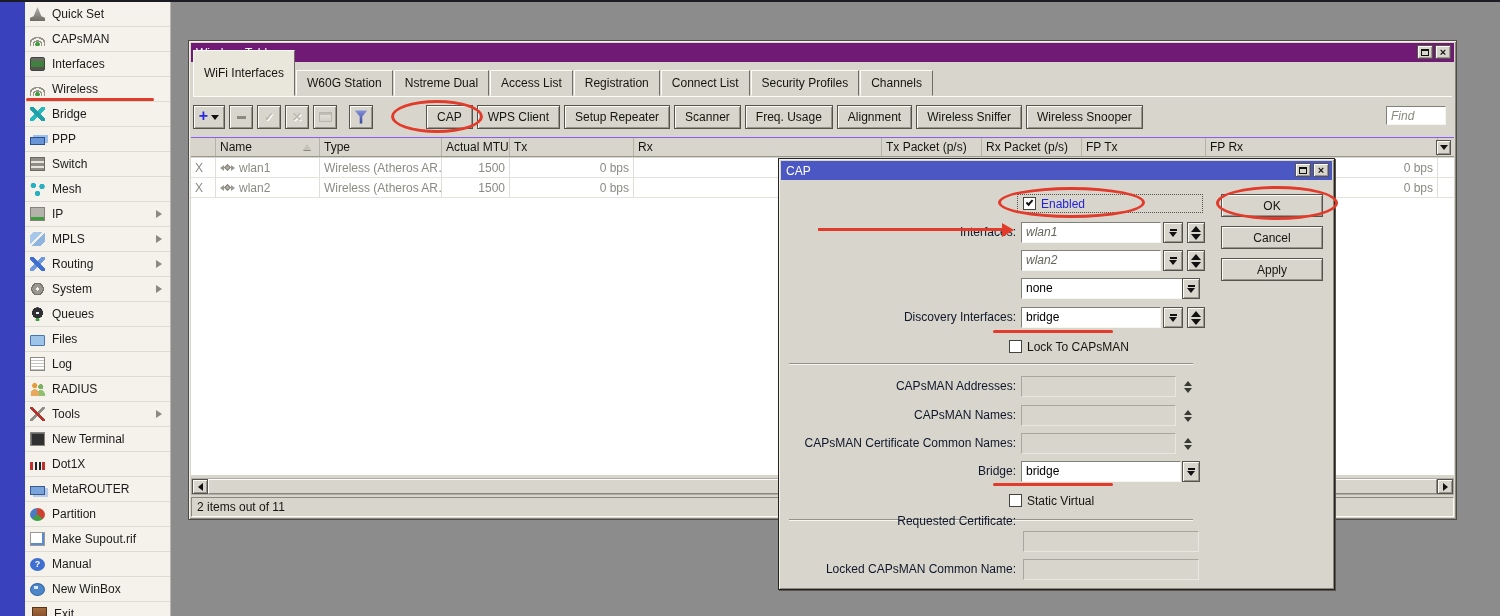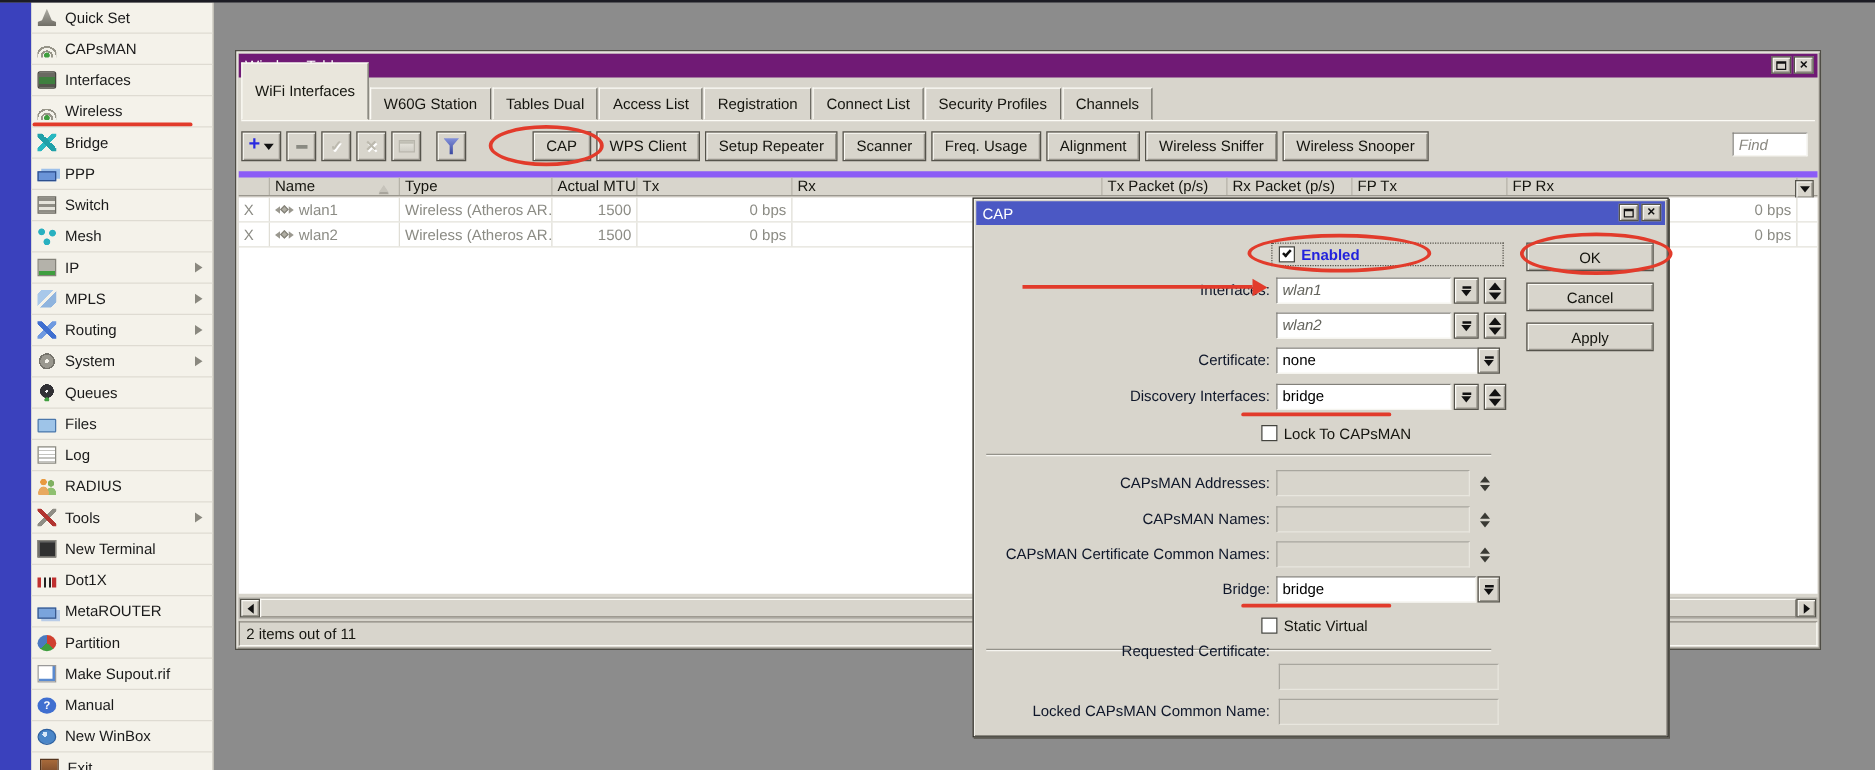--- a/index.html
+++ b/index.html
@@ -82,21 +82,21 @@
   .plus { color:#2a2ae0; font-size:16px; font-weight:bold; line-height:1; margin-top:-2px; }
   .caret { width:0; height:0; border-left:4px solid transparent; border-right:4px solid transparent; border-top:5px solid #111; margin-left:3px; }
   .minusbar { width:9px; height:3px; background:#8a8a82; }
   .dis { color:#bcb9ae; text-shadow:1px 1px 0 #fff; font-size:12px; font-weight:bold; }
   .cardico { width:13px; height:10px; border:1px solid #b8b6ac; background:linear-gradient(#e8e6de,#d0cec6); box-shadow:inset 0 2px 0 #c0beb4; }
   .funnel { width:13px; height:14px; background:linear-gradient(#8694dc,#36449c); clip-path:polygon(2% 4%,98% 4%,60% 46%,60% 96%,40% 96%,40% 46%); }
   .find { position:absolute; right:6px; top:3px; width:60px; height:19px; font-style:italic; color:#8a8880; padding:1px 4px; font-family:"Liberation Sans",sans-serif; font-size:12px; outline:none; }
   .find::placeholder { color:#8a8880; font-style:italic; }
 
   .thead { position:absolute; left:2px; top:96px; right:2px; height:20px; background:#d8d5cc; display:flex;
-           border-top:5px solid #8b5cf6; border-bottom:1px solid #9a978e; }
+           border-top:1px solid #8b5cf6; border-bottom:1px solid #9a978e; }
   .hc { display:flex; align-items:center; padding-left:4px; border-left:1px solid #b5b2a8; color:#15150f; position:relative; overflow:hidden; white-space:nowrap; }
   .hc:first-child { border-left:none; }
   .sortasc { position:absolute; right:8px; top:6px; width:0; height:0; border-left:4px solid transparent; border-right:4px solid transparent; border-bottom:6px solid #c6c3ba; filter:drop-shadow(0 1px 0 #8a877e); }
   .colsel { position:absolute; right:3px; top:2px; width:15px; height:15px; display:flex; align-items:center; justify-content:center; }
   .colsel .dn { width:0; height:0; border-left:4px solid transparent; border-right:4px solid transparent; border-top:5px solid #111; }
 
   .tbody { position:absolute; left:2px; top:117px; right:2px; bottom:44px; background:#fff; overflow:hidden; }
   .trow { height:20px; display:flex; border-bottom:1px solid #e4e2da; color:#8b8b84; }
   .tc { display:flex; align-items:center; padding:0 4px; border-left:1px solid #e0ded6; overflow:hidden; white-space:nowrap; }
   .tc:first-child { border-left:none; }
@@ -269,21 +269,21 @@
         </span>
       <span class="tb-btn btnface">
           <span class="glyph-x">×</span>
         </span>
     </span>
   </div>
 
   <div class="tabs">
     <div class="tab active">WiFi Interfaces</div>
     <div class="tab">W60G Station</div>
-    <div class="tab">Tables Dual</div>
+    <div class="tab">Nstreme Dual</div>
     <div class="tab">Access List</div>
     <div class="tab">Registration</div>
     <div class="tab">Connect List</div>
     <div class="tab">Security Profiles</div>
     <div class="tab">Channels</div>
   </div>
 
   <div class="toolbar">
     <div class="tbtn btnface" style="width:32px">
         <span class="plus">+</span>
@@ -400,21 +400,21 @@
       <span class="tb-btn btnface">
           <span class="glyph-x">×</span>
         </span>
     </span>
   </div>
 
   <div class="focusrect" style="left:238px; top:35px; width:186px; height:19px;"></div>
   <span class="chk" style="left:244px; top:38px;">
       <span class="mark"></span>
     </span>
-  <span class="chklbl" style="left:262px; top:38px; color:#2222dd;font-weight:bold;">Enabled</span>
+  <span class="chklbl" style="left:262px; top:38px; color:#2222dd;">Enabled</span>
 
   <span class="lbl" style="top:63px;">Interfaces:</span>
   <div class="fld sunken" style="left:242px; top:63px; width:140px;"><span class="val-auto">wlan1</span></div>
   <div class="db btnface" style="left:384px; top:63px;">
       <span class="bar"></span>
       <span class="dn"></span>
     </div>
   <div class="ud btnface" style="left:408px; top:63px;">
       <span class="up"></span>
       <span class="dn"></span>
@@ -423,21 +423,20 @@
   <div class="fld sunken" style="left:242px; top:91px; width:140px;"><span class="val-auto">wlan2</span></div>
   <div class="db btnface" style="left:384px; top:91px;">
       <span class="bar"></span>
       <span class="dn"></span>
     </div>
   <div class="ud btnface" style="left:408px; top:91px;">
       <span class="up"></span>
       <span class="dn"></span>
     </div>
 
-  <span class="lbl" style="top:119px;">Certificate:</span>
   <div class="fld sunken" style="left:242px; top:119px; width:176px;"><span>none</span></div>
   <div class="db btnface" style="left:403px; top:119px; width:18px;">
       <span class="bar"></span>
       <span class="dn"></span>
     </div>
 
   <span class="lbl" style="top:148px;">Discovery Interfaces:</span>
   <div class="fld sunken" style="left:242px; top:148px; width:140px;"><span>bridge</span></div>
   <div class="db btnface" style="left:384px; top:148px;">
       <span class="bar"></span>

